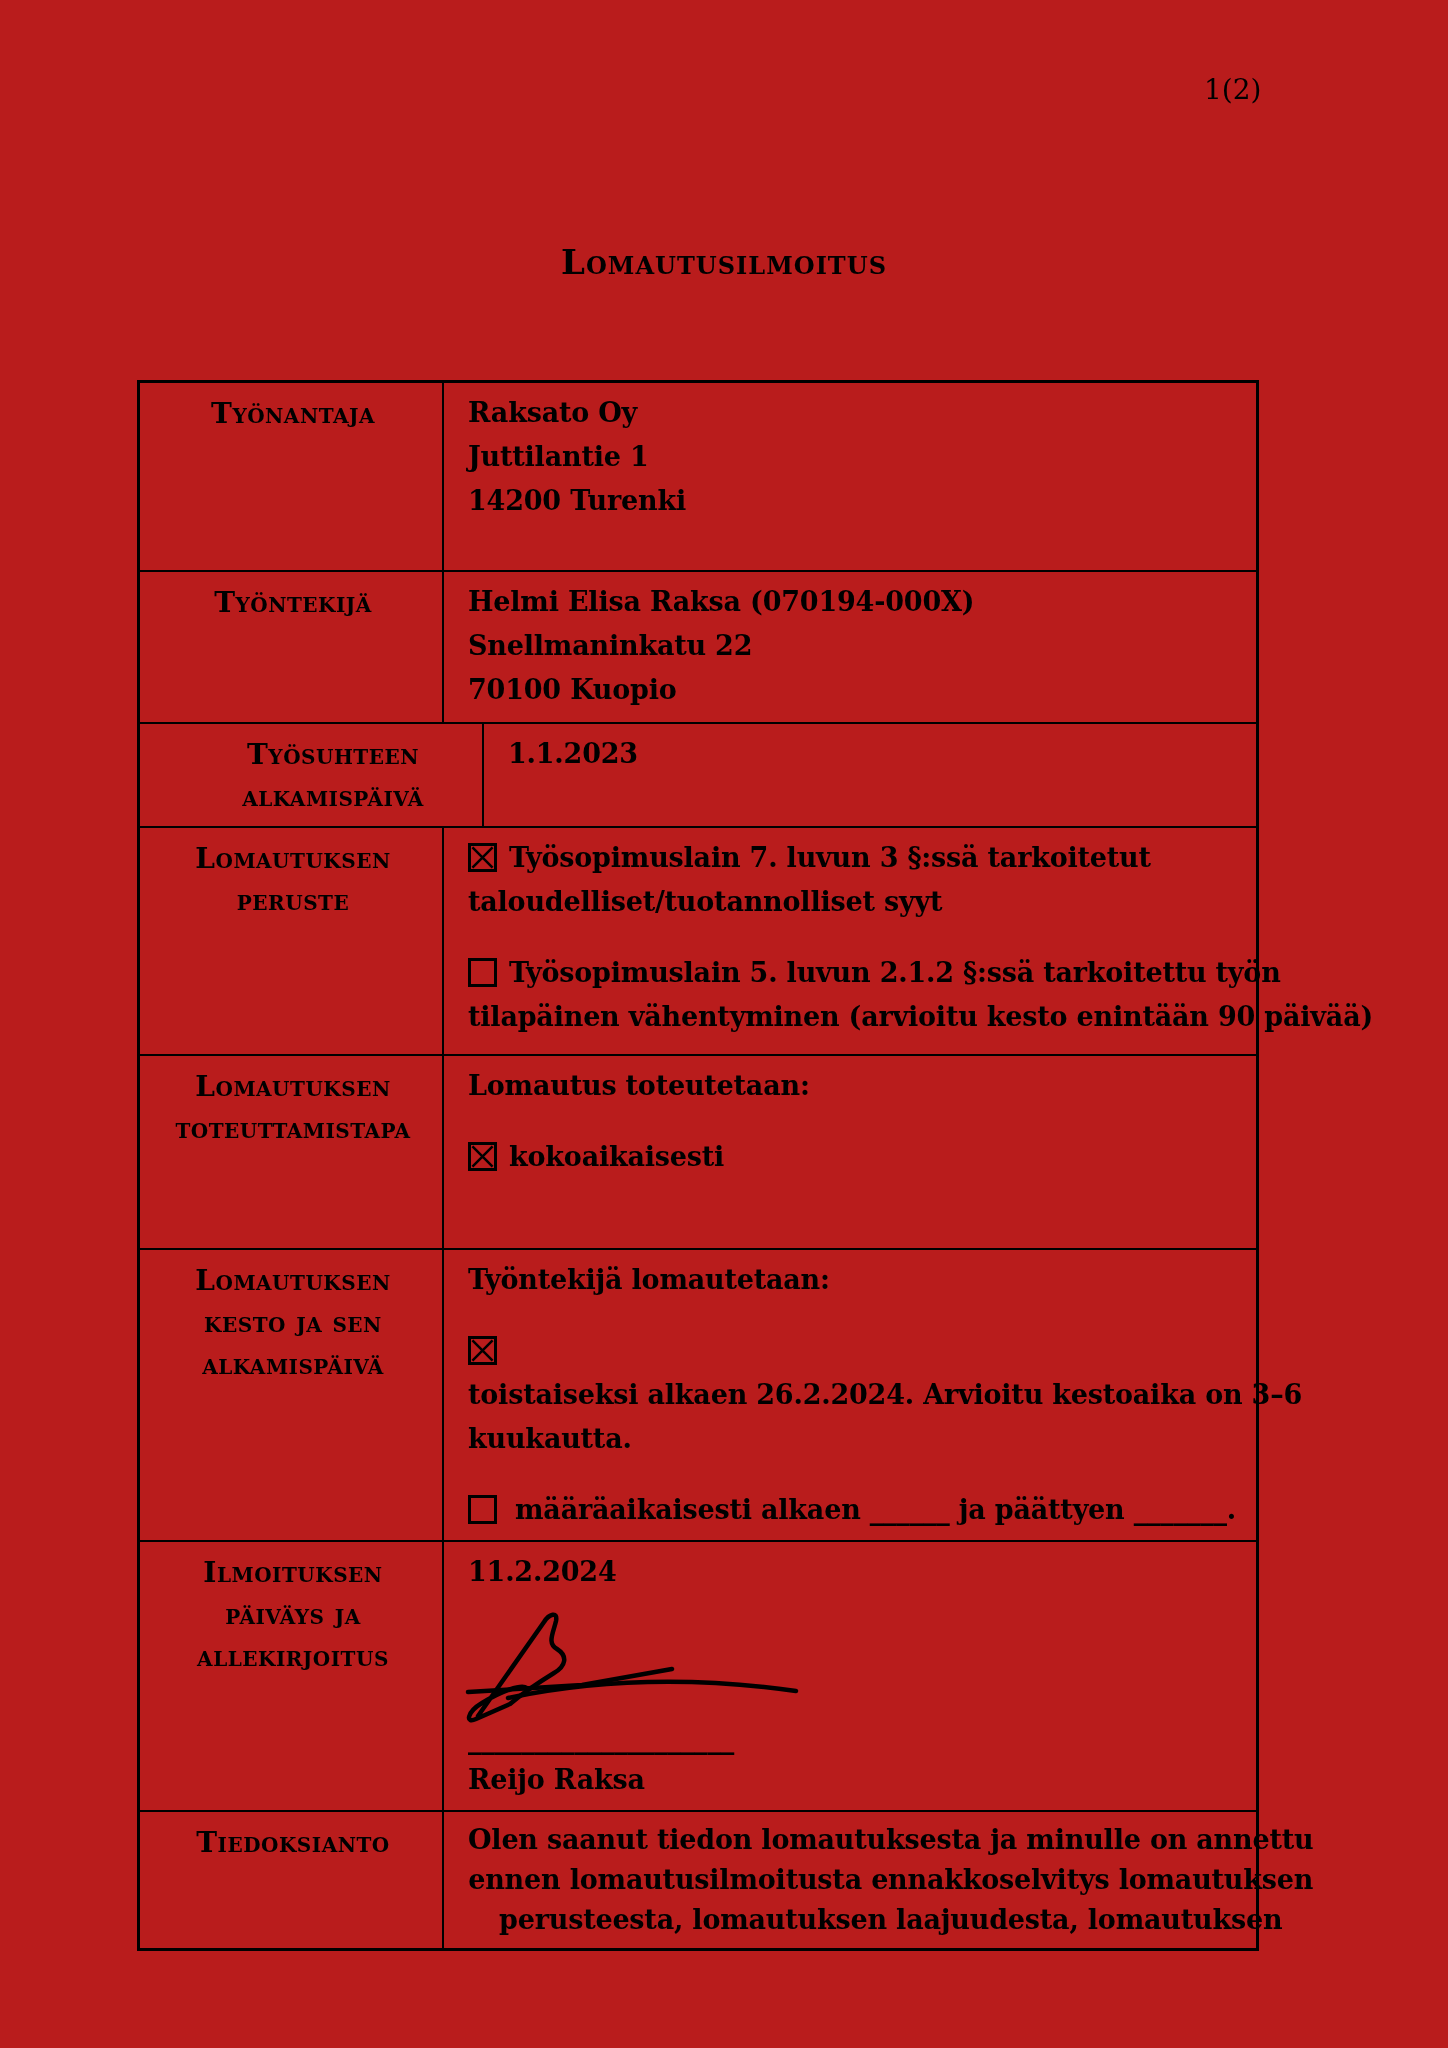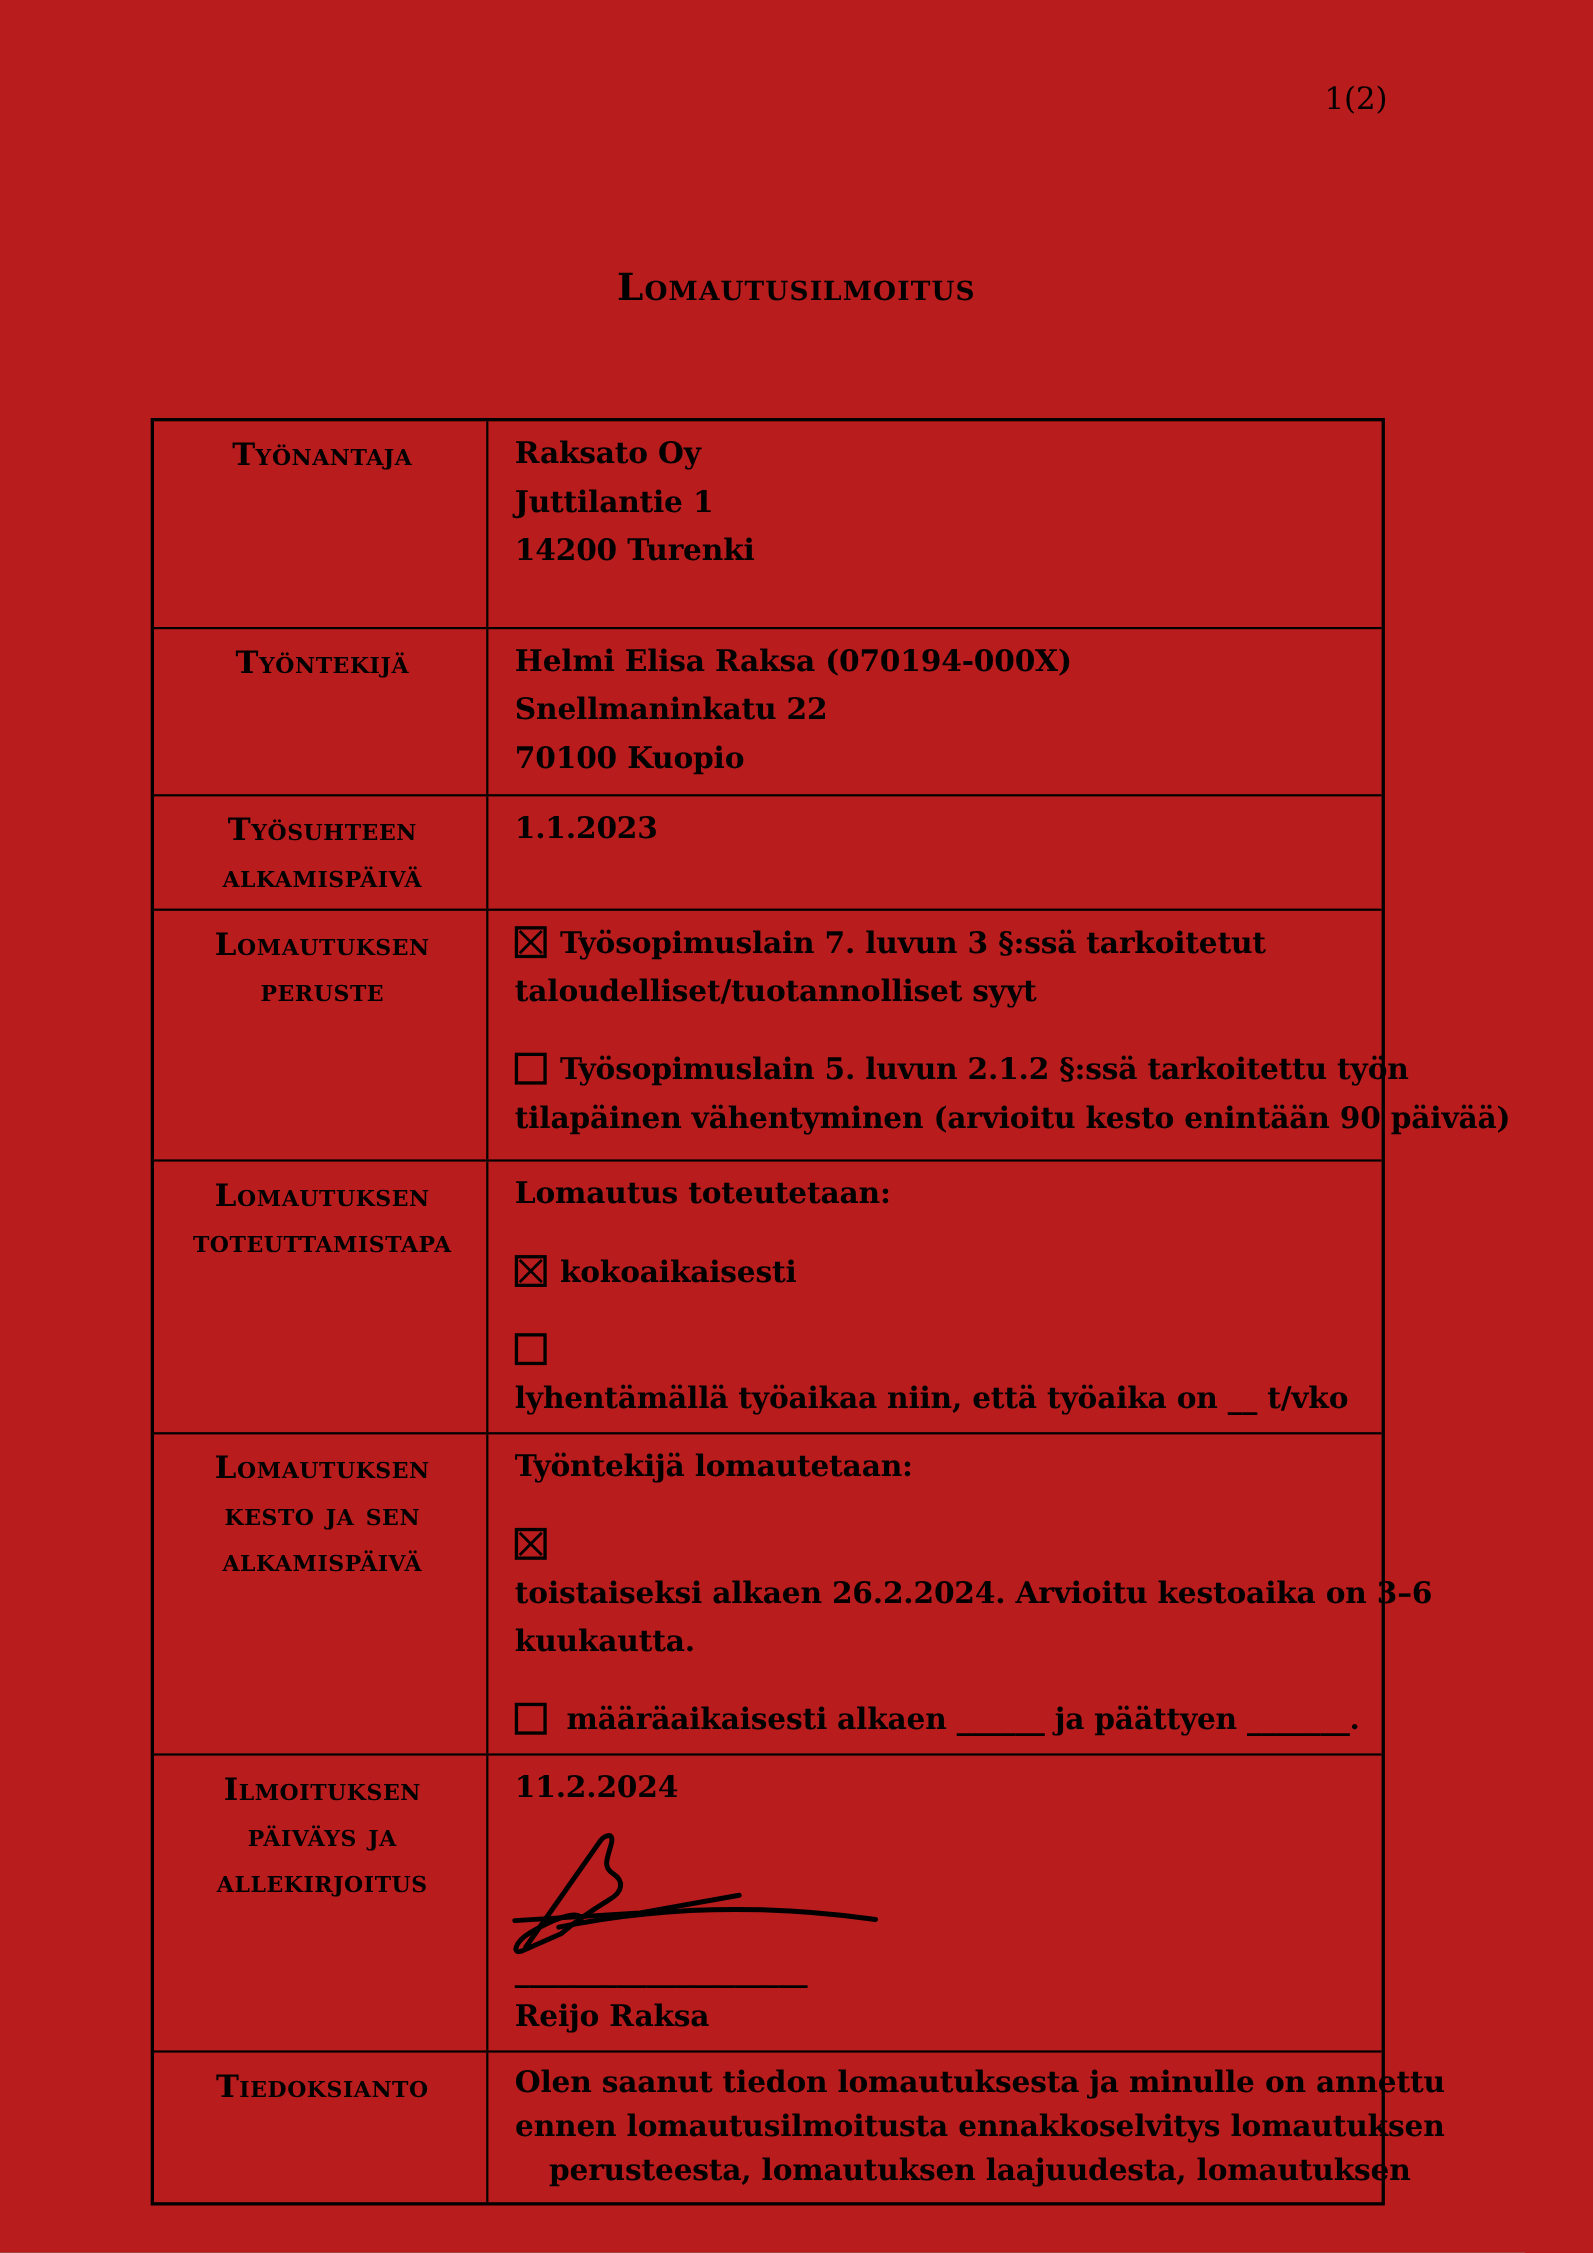--- a/index.html
+++ b/index.html
@@ -47,21 +47,21 @@
   .tight .line-block{line-height:40px;text-align:center;}
   .cb{
     display:inline-block;width:23px;height:23px;
     border:3px solid #000;
     vertical-align:-5px;margin-right:12px;
   }
   .cb svg{display:block;width:100%;height:100%;}
   .cb.wide-gap{margin-right:18px;}
   .r1{min-height:187px;}
   .r2{min-height:150px;}
-  .r3{min-height:88px;}
+  .r3{min-height:88px;padding-left:40px;}
   .r4{min-height:226px;}
   .r5{min-height:192px;}
   .r6{min-height:223px;}
   .r7{min-height:265px;}
   .r8{min-height:115px;}
   .sig-svg{display:block;margin:12px 0 0 -4px;}
   .sigline{line-height:30px;}
   .signame{line-height:44px;margin-top:4px;}
 </style>
 </head>
@@ -139,23 +139,20 @@
       </div>
       <div class="cell content">
         <p class="para">
           <span class="line">Lomautus toteutetaan:</span>
         </p>
         <p class="para">
           <span class="cb"><svg viewBox="0 0 24 24">
                 <path d="M1.5 1.5 L22.5 22.5 M22.5 1.5 L1.5 22.5" stroke="#000" stroke-width="2.6" fill="none"></path>
               </svg></span><span class="line">kokoaikaisesti</span>
         </p>
-        <p class="para">
-          <span class="cb wide-gap"></span><span class="line">lyhentämällä työaikaa niin, että työaika on __ t/vko</span>
-        </p>
       </div>
     </div>
 
     <div class="row r6">
       <div class="cell label">
         <div>Lomautuksen</div>
         <div>kesto ja sen</div>
         <div>alkamispäivä</div>
       </div>
       <div class="cell content">

